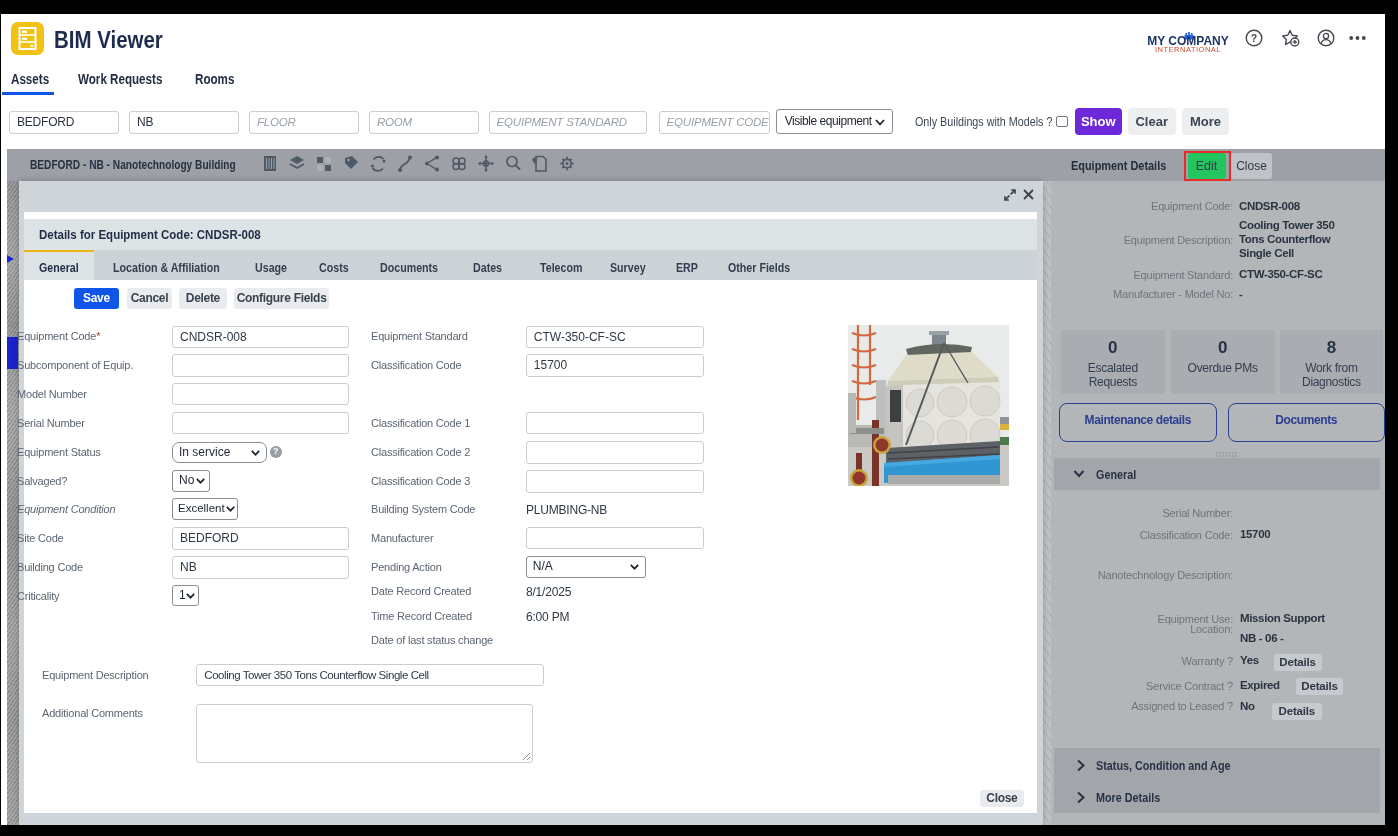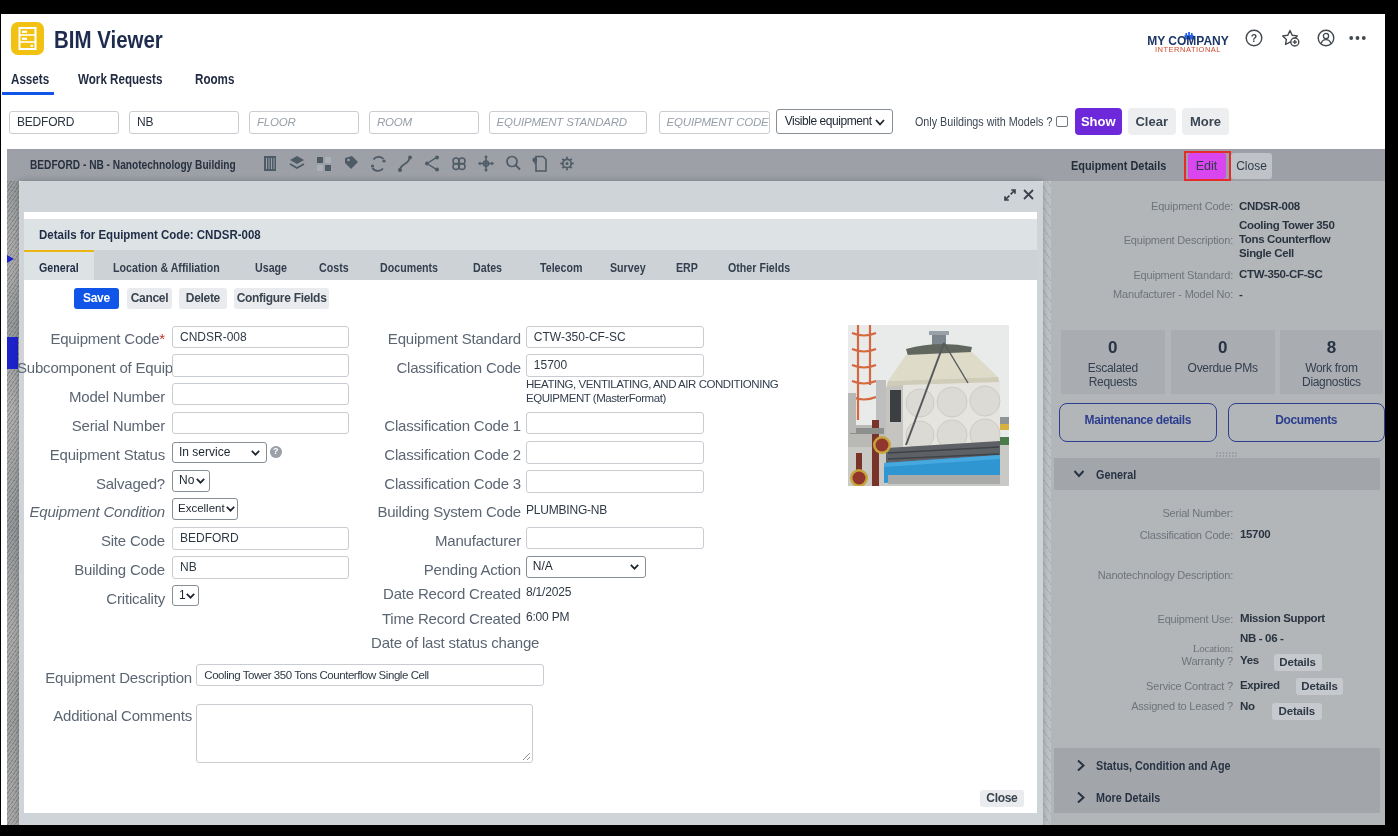--- a/index.html
+++ b/index.html
@@ -28,21 +28,21 @@
 #mchrome { left:18.5px; top:180.5px; width:1024px; height:644.2px; background:#ced4d7; border-radius:3px 3px 0 0; box-shadow:0 0 6px rgba(0,0,0,.25); }
 #mwhite { left:23.5px; top:211.5px; width:1013.5px; height:601.2px; background:#fff; }
 #mbar { left:23.5px; top:219px; width:1013.5px; height:30.8px; background:#dde2e5; }
 #mbartext { left:39px; top:227.5px; font-size:12.5px; font-weight:bold; color:#1f2c45; transform:scaleX(0.92); transform-origin:left center; white-space:nowrap; }
 #tabrow { left:23.5px; top:249.8px; width:1013.5px; height:29.8px; background:#ccd2d5; }
 #activetab { left:23.5px; top:249.8px; width:70.8px; height:29.8px; background:#dde2e5; border-top:2.5px solid #eab515; }
 .tab { top:259.5px; font-size:13px; color:#333e4e; font-weight:bold; transform:scaleX(0.82); transform-origin:left center; white-space:nowrap; }
 .mbtn { top:288px; height:20.5px; border-radius:3px; font-size:12px; font-weight:bold; text-align:center; line-height:20.5px; letter-spacing:-0.3px; white-space:nowrap; }
 .mgray { background:#e9ebee; color:#39444f; }
 
-.flabel { font-size:15px; color:#5c6673; text-align:right; letter-spacing:-0.2px; white-space:nowrap; }
+.flabel { font-size:11px; color:#5c6673; letter-spacing:-0.2px; white-space:nowrap; }
 .finput { border:1px solid #c9cdd1; border-radius:3px; background:#fff; font-family:"Liberation Sans", sans-serif;
   font-size:12px; color:#2e3945; padding:0 7px; height:22.5px; line-height:20.5px; white-space:nowrap; overflow:hidden; }
 .fsel { border:1px solid #878e96; border-radius:3px; background:#fff; height:21.5px; font-size:12px; color:#1d2530;
   line-height:19.5px; padding:0 4px 0 6px; white-space:nowrap; }
 .ftext { font-size:12px; color:#2e3945; letter-spacing:-0.2px; white-space:nowrap; }
 
 .rlabel { font-size:11px; color:#6e747b; text-align:right; position:absolute; letter-spacing:-0.2px; white-space:nowrap; }
 .rval { font-size:11.5px; font-weight:bold; color:#2a3440; position:absolute; letter-spacing:-0.35px; white-space:nowrap; }
 .tile { top:330px; height:63.5px; background:#a9acb0; position:absolute; text-align:center; }
 .tnum { font-size:17px; font-weight:bold; color:#273243; padding-top:8px; }
@@ -224,21 +224,21 @@
   </div>
 
   <div class="sliver abs" style="left:7px;width:11.5px;background:linear-gradient(180deg,#8f9294 0%,#a6a7a5 12%,#909394 22%,#a8a9a7 36%,#8d9092 54%,#a4a5a3 70%,#969997 84%,#a2a3a1 100%);background-blend-mode:multiply;"></div>
   <div class="sliver abs" style="left:7px;width:11.5px;background-image:repeating-linear-gradient(125deg, rgba(50,50,55,.20) 0 1px, rgba(255,255,255,.08) 1px 3px);"></div>
   <div class="abs" style="left:7px;top:337px;width:11px;height:32px;background:#1d23cb;"></div>
   <div class="abs" style="left:7px;top:255px;width:7px;height:8px;background:#1d23cb;clip-path:polygon(0 0,100% 50%,0 100%);"></div>
   <div class="sliver abs" style="left:1042.5px;width:8.5px;background:#bdc2c6;background-image:repeating-linear-gradient(55deg, rgba(90,100,110,.18) 0 1px, transparent 1px 6px);"></div>
 
   <div id="rhead" class="abs"></div>
   <div class="abs" style="left:1071px;top:158px;font-size:13px;font-weight:bold;color:#232d39;transform:scaleX(0.84);transform-origin:left center;white-space:nowrap;">Equipment Details</div>
-  <div class="abs" style="left:1187.5px;top:152.5px;width:38px;height:26px;background:#d946ef;border-radius:3px;text-align:center;line-height:26px;font-size:12.5px;color:#2f3a48;">Edit</div>
+  <div class="abs" style="left:1187.5px;top:152.5px;width:38px;height:26px;background:#22c55e;border-radius:3px;text-align:center;line-height:26px;font-size:12.5px;color:#2f3a48;">Edit</div>
   <div class="abs" style="left:1183.5px;top:150.5px;width:47px;height:30px;border:2.5px solid #e62b2b;"></div>
   <div class="abs" style="left:1231px;top:152.5px;width:41px;height:26px;background:#bfc2c6;border-radius:3px;text-align:center;line-height:26px;font-size:12px;color:#2f3a48;">Close</div>
   <div id="rbody" class="abs"></div>
 
   <div class="rlabel" style="left:1063px;top:200px;width:170px;">Equipment Code:</div>
   <div class="rval" style="left:1239px;top:199.6px;">CNDSR-008</div>
   <div class="rlabel" style="left:1063px;top:233.8px;width:170px;">Equipment Description:</div>
   <div class="rval" style="left:1239px;top:219.4px;line-height:13.6px;">Cooling Tower 350<br>Tons Counterflow<br>Single Cell</div>
   <div class="rlabel" style="left:1063px;top:268.7px;width:170px;">Equipment Standard:</div>
   <div class="rval" style="left:1239px;top:268.3px;">CTW-350-CF-SC</div>
@@ -285,21 +285,21 @@
       <path d="M1.5 3 L6 8 L10.5 3" fill="none" stroke="#273243" stroke-width="2"></path>
     </svg>
   <div class="acctext" style="top:467px;">General</div>
 
   <div class="rlabel" style="left:1063px;top:506.5px;width:170px;">Serial Number:</div>
   <div class="rlabel" style="left:1063px;top:528.5px;width:170px;">Classification Code:</div>
   <div class="rval" style="left:1240px;top:528.2px;">15700</div>
   <div class="rlabel" style="left:1063px;top:569px;width:170px;">Nanotechnology Description:</div>
   <div class="rlabel" style="left:1063px;top:612.5px;width:170px;">Equipment Use:</div>
   <div class="rval" style="left:1240px;top:612.2px;">Mission Support</div>
-  <div class="rlabel" style="left:1063px;top:642px;width:170px;font-family:Liberation Serif, serif;">Location:</div>
+  <div class="rlabel" style="left:1063px;top:623px;width:170px;">Location:</div>
   <div class="rval" style="left:1240px;top:632.2px;">NB - 06 -</div>
   <div class="rlabel" style="left:1063px;top:654.7px;width:170px;">Warranty ?</div>
   <div class="rval" style="left:1240px;top:654.4px;">Yes</div>
   <div class="detbtn" style="left:1273.5px;top:653.5px;width:48px;">Details</div>
   <div class="rlabel" style="left:1063px;top:679.5px;width:170px;">Service Contract ?</div>
   <div class="rval" style="left:1240px;top:679.2px;">Expired</div>
   <div class="detbtn" style="left:1296px;top:678px;width:47px;">Details</div>
   <div class="rlabel" style="left:1063px;top:700.3px;width:170px;">Assigned to Leased ?</div>
   <div class="rval" style="left:1240px;top:700px;">No</div>
   <div class="detbtn" style="left:1272px;top:703px;width:49.5px;">Details</div>
@@ -344,21 +344,21 @@
 
   <div class="flabel abs" style="left:17px;top:330px;width:148px;">Equipment Code<span style="color:#b33a2c;">*</span></div>
   <div class="finput abs" style="left:172px;top:325.5px;width:177px;">CNDSR-008</div>
   <div class="flabel abs" style="left:17px;top:359px;width:148px;">Subcomponent of Equip.</div>
   <div class="finput abs" style="left:172px;top:354px;width:177px;"></div>
   <div class="flabel abs" style="left:17px;top:387.5px;width:148px;">Model Number</div>
   <div class="finput abs" style="left:172px;top:382.7px;width:177px;"></div>
   <div class="flabel abs" style="left:17px;top:416.5px;width:148px;">Serial Number</div>
   <div class="finput abs" style="left:172px;top:411.6px;width:177px;"></div>
   <div class="flabel abs" style="left:17px;top:446px;width:148px;">Equipment Status</div>
-  <div class="fsel abs" style="left:172px;top:441.5px;width:95px;">In service
+  <div class="fsel abs" style="left:172px;top:441.5px;width:95px;border-radius:7px;">In service
     <svg class="abs" style="right:6px;top:7px;" width="9" height="6" viewBox="0 0 9 6">
         <path d="M0.8 0.8 L4.5 4.7 L8.2 0.8" fill="none" stroke="#1d2530" stroke-width="1.7"></path>
       </svg>
   </div>
   <div class="abs" style="left:270px;top:446px;width:11.5px;height:11.5px;border-radius:50%;background:#9aa1a8;color:#fff;font-size:9px;font-weight:bold;text-align:center;line-height:11.5px;">?</div>
   <div class="flabel abs" style="left:17px;top:474.5px;width:148px;">Salvaged?</div>
   <div class="fsel abs" style="left:172px;top:470px;width:37.5px;">No
     <svg class="abs" style="right:4px;top:7px;" width="9" height="6" viewBox="0 0 9 6">
         <path d="M0.8 0.8 L4.5 4.7 L8.2 0.8" fill="none" stroke="#1d2530" stroke-width="1.7"></path>
       </svg>
@@ -377,21 +377,20 @@
   <div class="fsel abs" style="left:172px;top:584.5px;width:27px;">1
     <svg class="abs" style="right:3px;top:7px;" width="9" height="6" viewBox="0 0 9 6">
         <path d="M0.8 0.8 L4.5 4.7 L8.2 0.8" fill="none" stroke="#1d2530" stroke-width="1.7"></path>
       </svg>
   </div>
 
   <div class="flabel abs" style="left:371px;top:330px;width:150px;">Equipment Standard</div>
   <div class="finput abs" style="left:525.8px;top:325.5px;width:178px;">CTW-350-CF-SC</div>
   <div class="flabel abs" style="left:371px;top:359px;width:150px;">Classification Code</div>
   <div class="finput abs" style="left:525.8px;top:354px;width:178px;">15700</div>
-  <div class="ftext abs" style="left:526px;top:377px;line-height:14.3px;color:#333f4e;font-size:11.5px;letter-spacing:-0.45px;">HEATING, VENTILATING, AND AIR CONDITIONING<br>EQUIPMENT (MasterFormat)</div>
   <div class="flabel abs" style="left:371px;top:416.5px;width:150px;">Classification Code 1</div>
   <div class="finput abs" style="left:525.8px;top:411.6px;width:178px;"></div>
   <div class="flabel abs" style="left:371px;top:446px;width:150px;">Classification Code 2</div>
   <div class="finput abs" style="left:525.8px;top:441px;width:178px;"></div>
   <div class="flabel abs" style="left:371px;top:474.5px;width:150px;">Classification Code 3</div>
   <div class="finput abs" style="left:525.8px;top:470px;width:178px;"></div>
   <div class="flabel abs" style="left:371px;top:502.6px;width:150px;">Building System Code</div>
   <div class="ftext abs" style="left:526px;top:502.6px;">PLUMBING-NB</div>
   <div class="flabel abs" style="left:371px;top:532px;width:150px;">Manufacturer</div>
   <div class="finput abs" style="left:525.8px;top:526.9px;width:178px;"></div>

